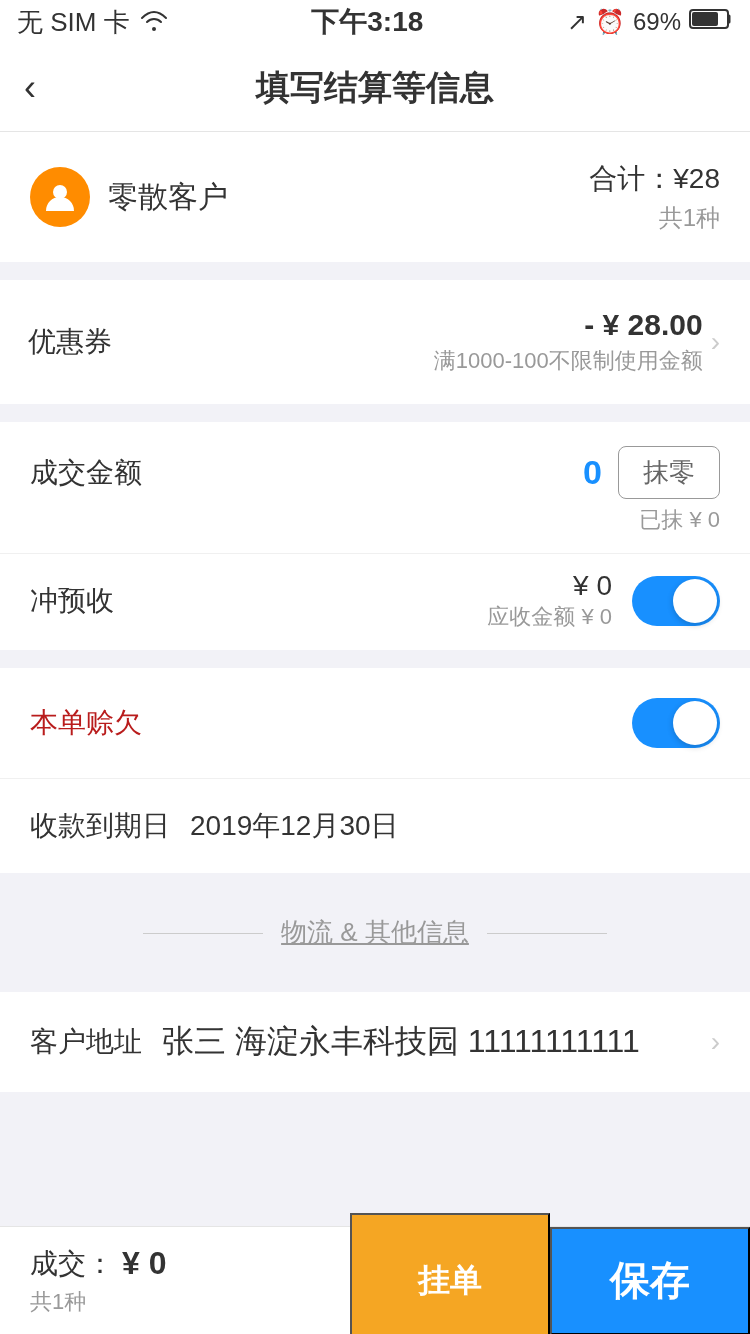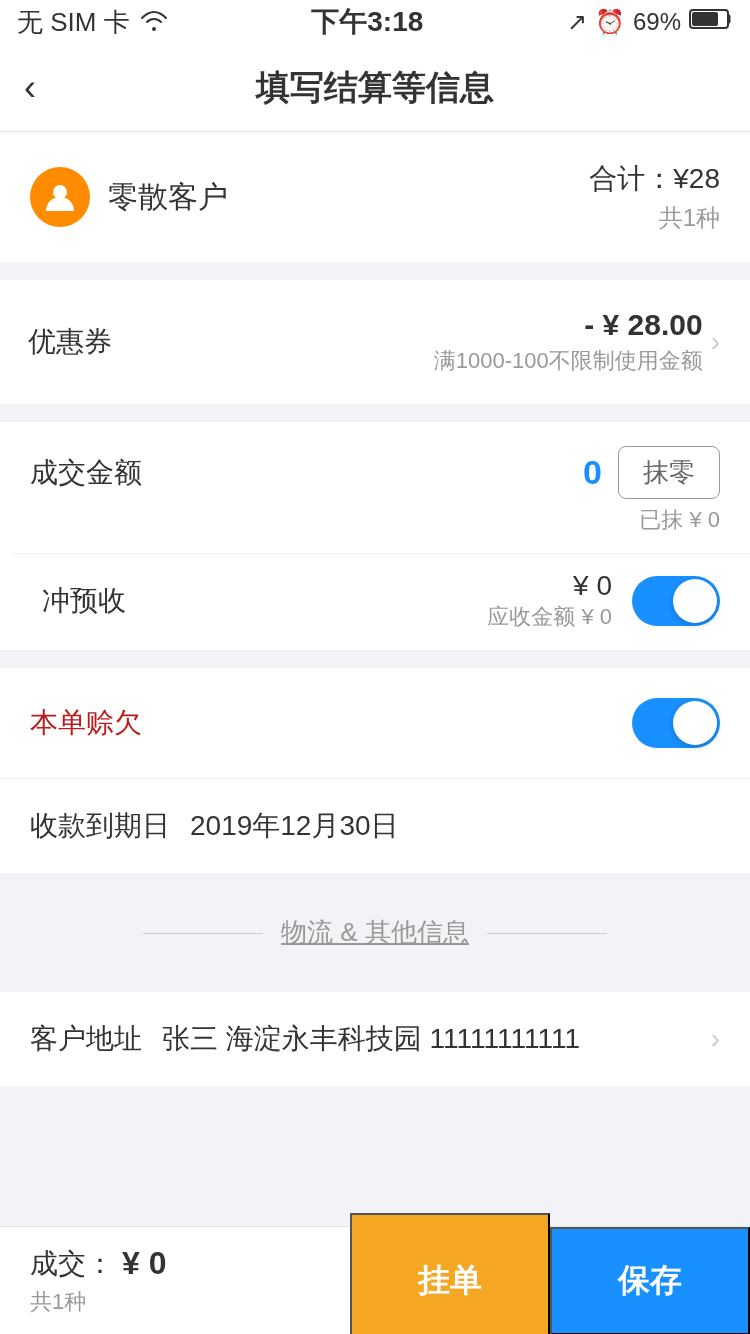--- a/index.html
+++ b/index.html
@@ -173,21 +173,20 @@
     }
 
     
     .prepay-row {
       display: flex;
       align-items: center;
       justify-content: space-between;
       padding: 16px 30px 18px 30px;
       background: #fff;
       border-top: 1px solid #f0f0f0;
-      margin-left: 12px;
     }
     .prepay-label { font-size: 28px; color: #333; }
     .prepay-right {
       display: flex;
       align-items: center;
       gap: 20px;
     }
     .prepay-value-area {
       text-align: right;
     }
@@ -270,21 +269,21 @@
 
     
     .address-row {
       display: flex;
       align-items: center;
       justify-content: space-between;
       padding: 28px 30px;
       background: #fff;
     }
     .address-label { font-size: 28px; color: #333; flex-shrink: 0; margin-right: 20px; }
-    .address-value { font-size: 28px; color: #333; flex: 1; }
+    .address-value { font-size: 32px; color: #333; flex: 1; }
     .address-chevron { color: #ccc; font-size: 28px; }
 
     
     .bottom-bar {
       position: fixed;
       bottom: 0;
       left: 0;
       width: 750px;
       height: 108px;
       background: #fff;
@@ -322,21 +321,21 @@
       font-weight: 600;
       cursor: pointer;
     }
     .btn-save {
       width: 200px;
       height: 108px;
       background: #1890ff;
       display: flex;
       align-items: center;
       justify-content: center;
-      font-size: 32px;
+      font-size: 40px;
       color: #fff;
       font-weight: 600;
       cursor: pointer;
     }
 
     .empty-space {
       height: 200px;
       background: #f2f2f7;
     }
   </style>

